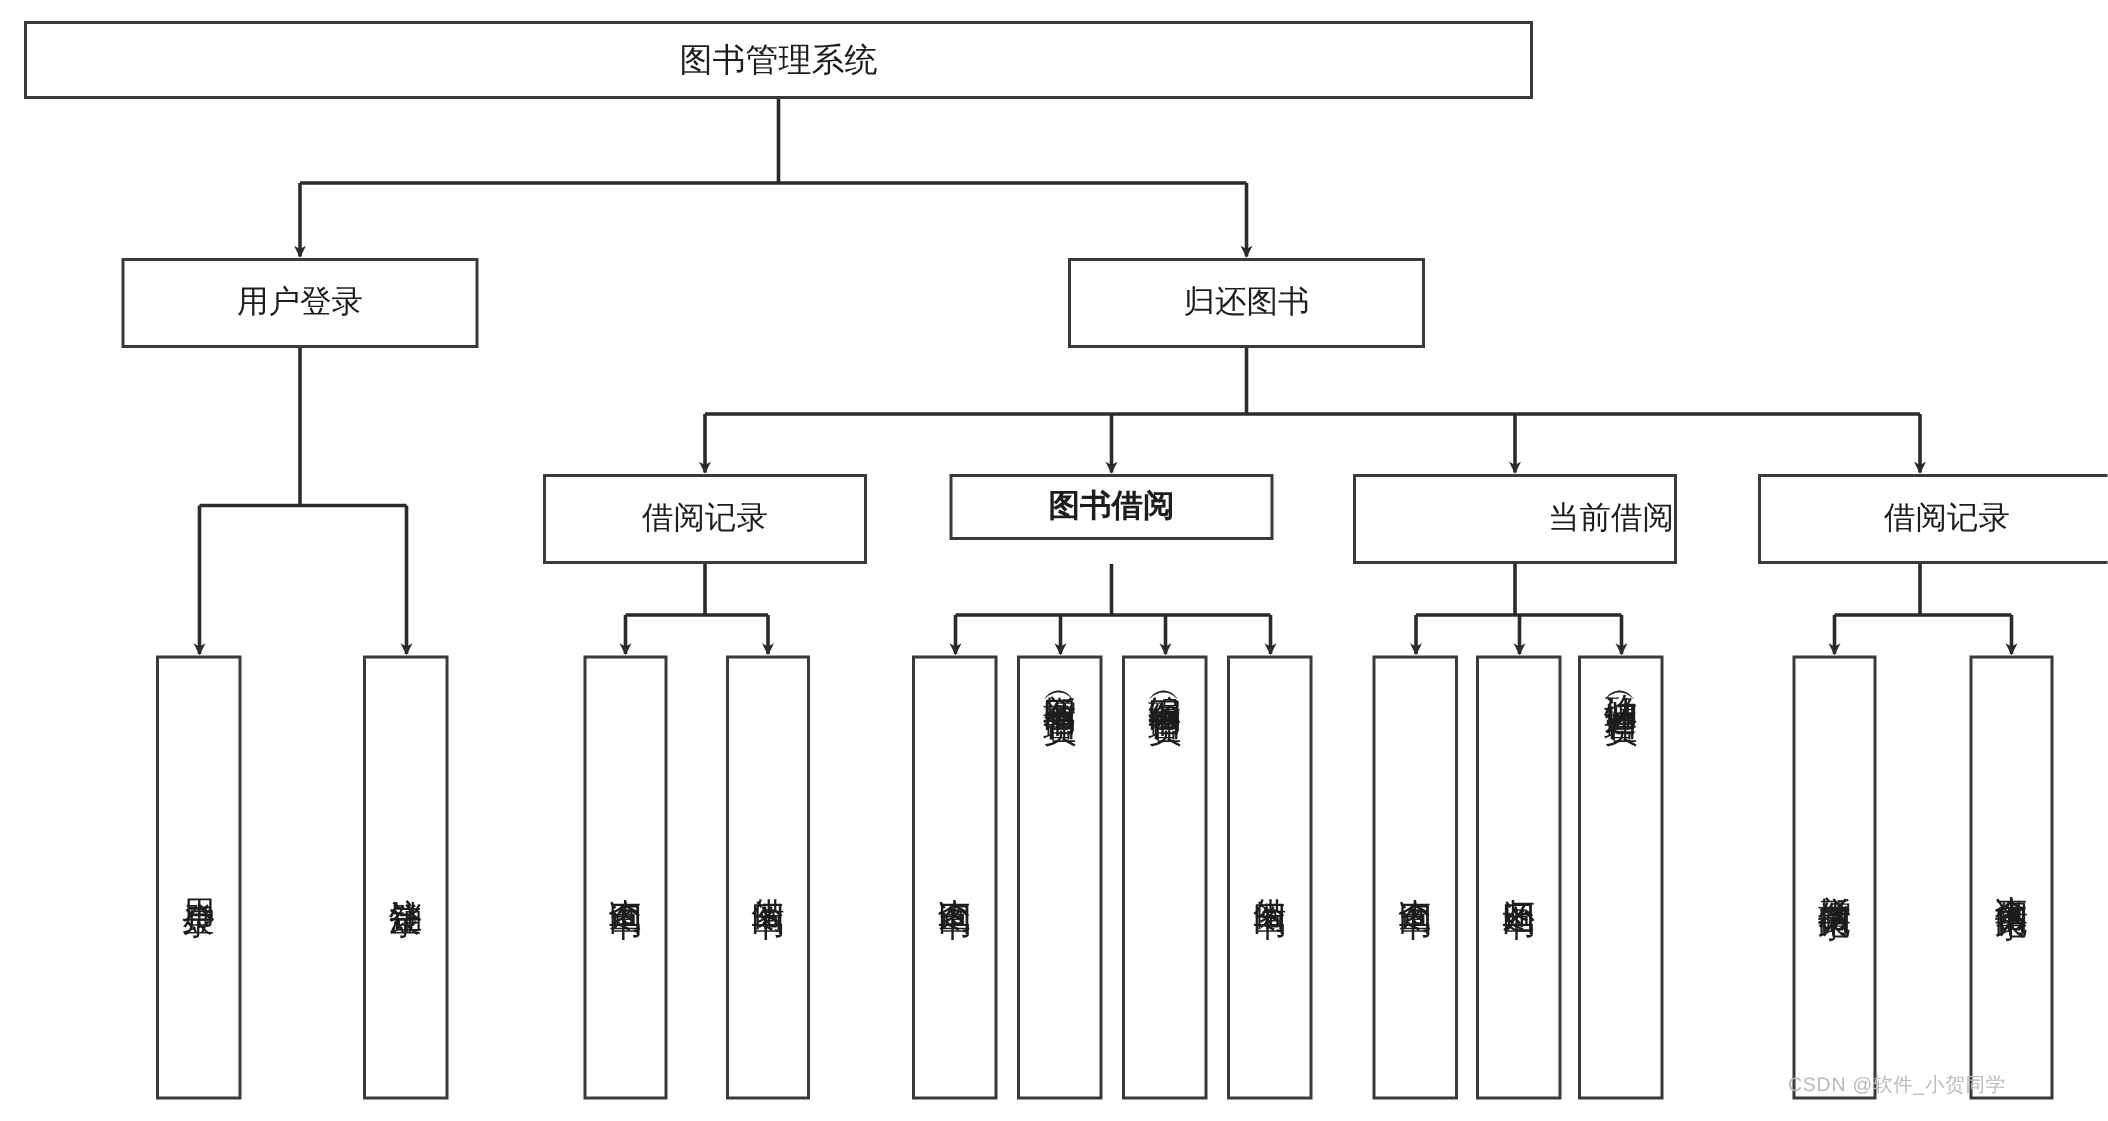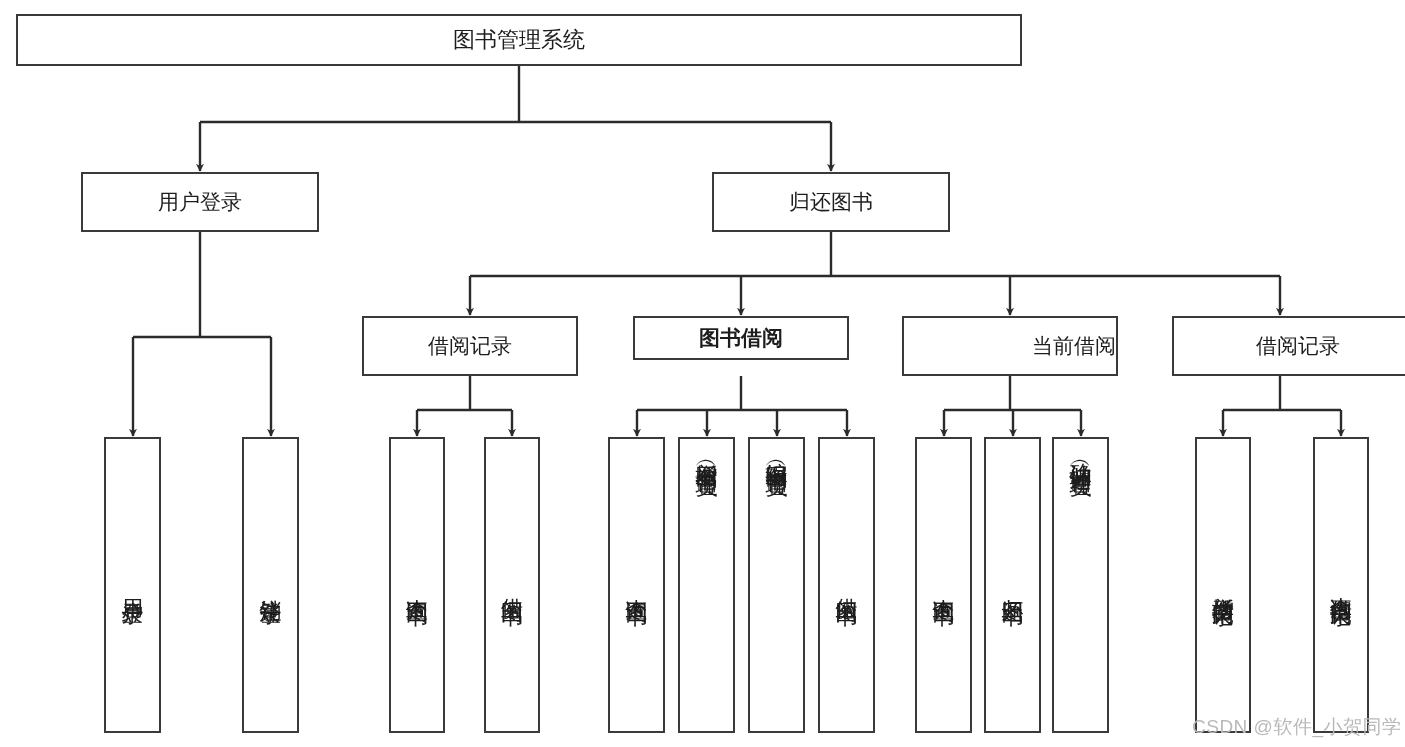--- a/index.html
+++ b/index.html
@@ -60,21 +60,21 @@
     letter-spacing: 2px;
     line-height: 1;
   }
   .node.vertical.centered {
     align-items: center;
     padding-top: 0;
   }
   .watermark {
     position: absolute;
     color: #b9b9b9;
-    font-size: 19px;
+    font-size: 13px;
     letter-spacing: 0.5px;
     white-space: nowrap;
     user-select: none;
   }
 </style>
 </head>
 <body>
 
 <div id="diagram-root">
   <svg id="edge-layer" width="1405" height="747" viewBox="0 0 1405 747">

